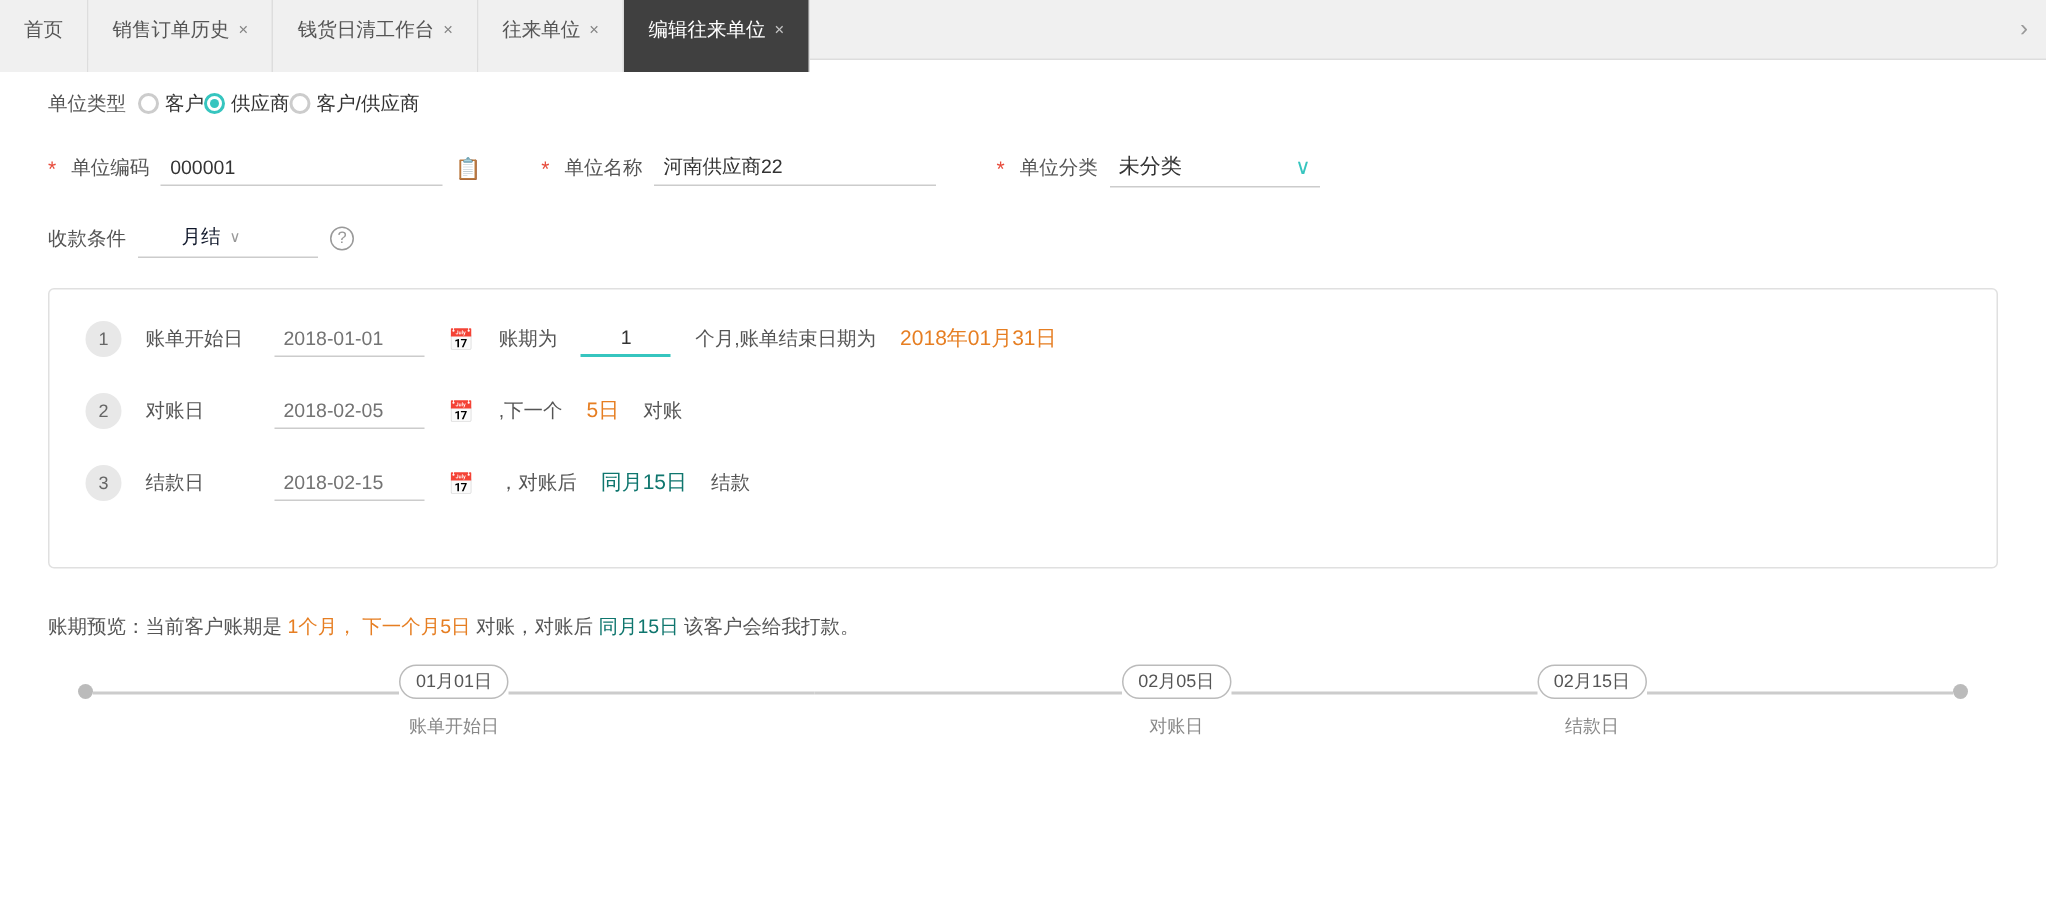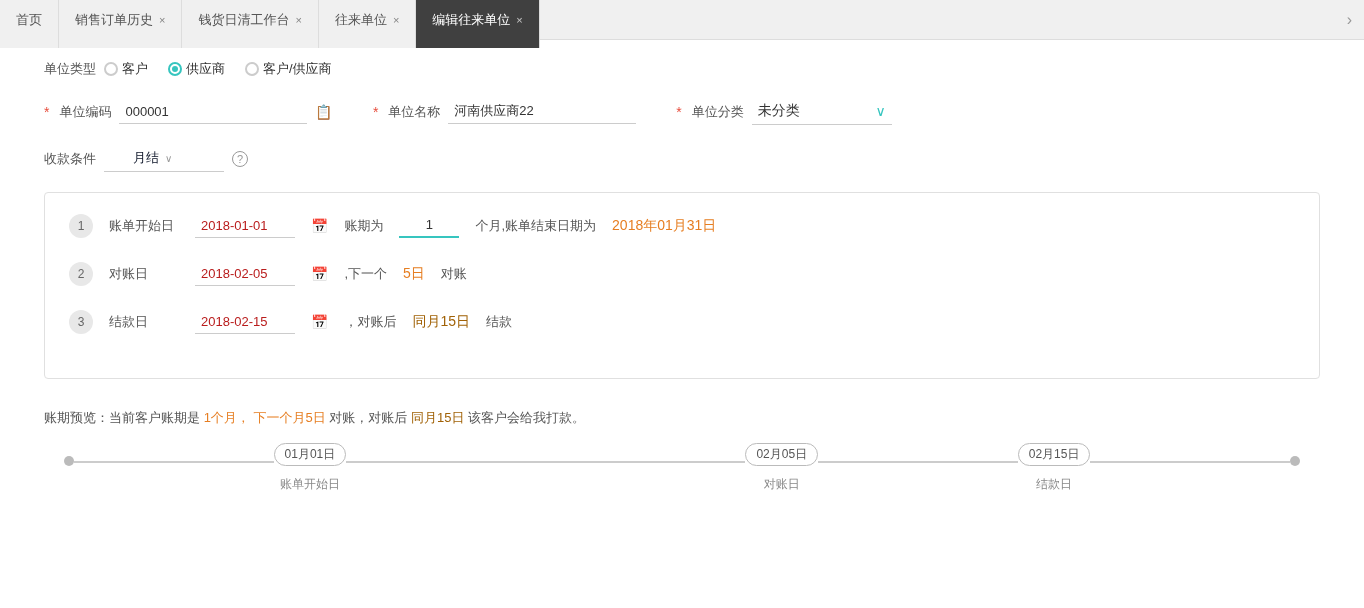--- a/index.html
+++ b/index.html
@@ -42,21 +42,21 @@
       color: #999;
       cursor: pointer;
       height: 40px;
       display: flex;
       align-items: center;
     }
 
     
     .main-content {
       background: #fff;
-      padding: 20px 44px;
+      padding: 20px 32px;
       min-height: calc(608px - 40px);
     }
 
     
     .form-row {
       display: flex;
       align-items: center;
       margin-bottom: 20px;
       gap: 40px;
     }
@@ -85,21 +85,21 @@
       min-width: 120px;
     }
     .input-wide {
       min-width: 180px;
     }
 
     
     .radio-group {
       display: flex;
       align-items: center;
-      gap: 20px;
+      gap: 0;
     }
     .radio-item {
       display: flex;
       align-items: center;
       gap: 4px;
       cursor: pointer;
       font-size: 13px;
     }
     .radio-circle {
       width: 14px;
@@ -206,21 +206,21 @@
       white-space: nowrap;
       min-width: 70px;
     }
     .step-date-input {
       border: none;
       border-bottom: 1px solid #ccc;
       padding: 4px 6px;
       font-size: 13px;
       width: 100px;
       outline: none;
-      color: #b91c1c;
+      color: #737373;
       background: transparent;
     }
     .step-desc {
       font-size: 13px;
       color: #555;
     }
     .step-period-input {
       border: none;
       border-bottom: 2px solid #36c5bf;
       padding: 4px 6px;
@@ -229,21 +229,21 @@
       outline: none;
       color: #333;
       text-align: center;
       background: transparent;
     }
     .highlight-orange {
       color: #e67e22;
       font-weight: 500;
     }
     .highlight-teal {
-      color: #a16207;
+      color: #0f766e;
       font-weight: 500;
     }
 
     
     .preview-section {
       padding: 10px 0 0 0;
     }
     .preview-text {
       font-size: 13px;
       color: #555;

